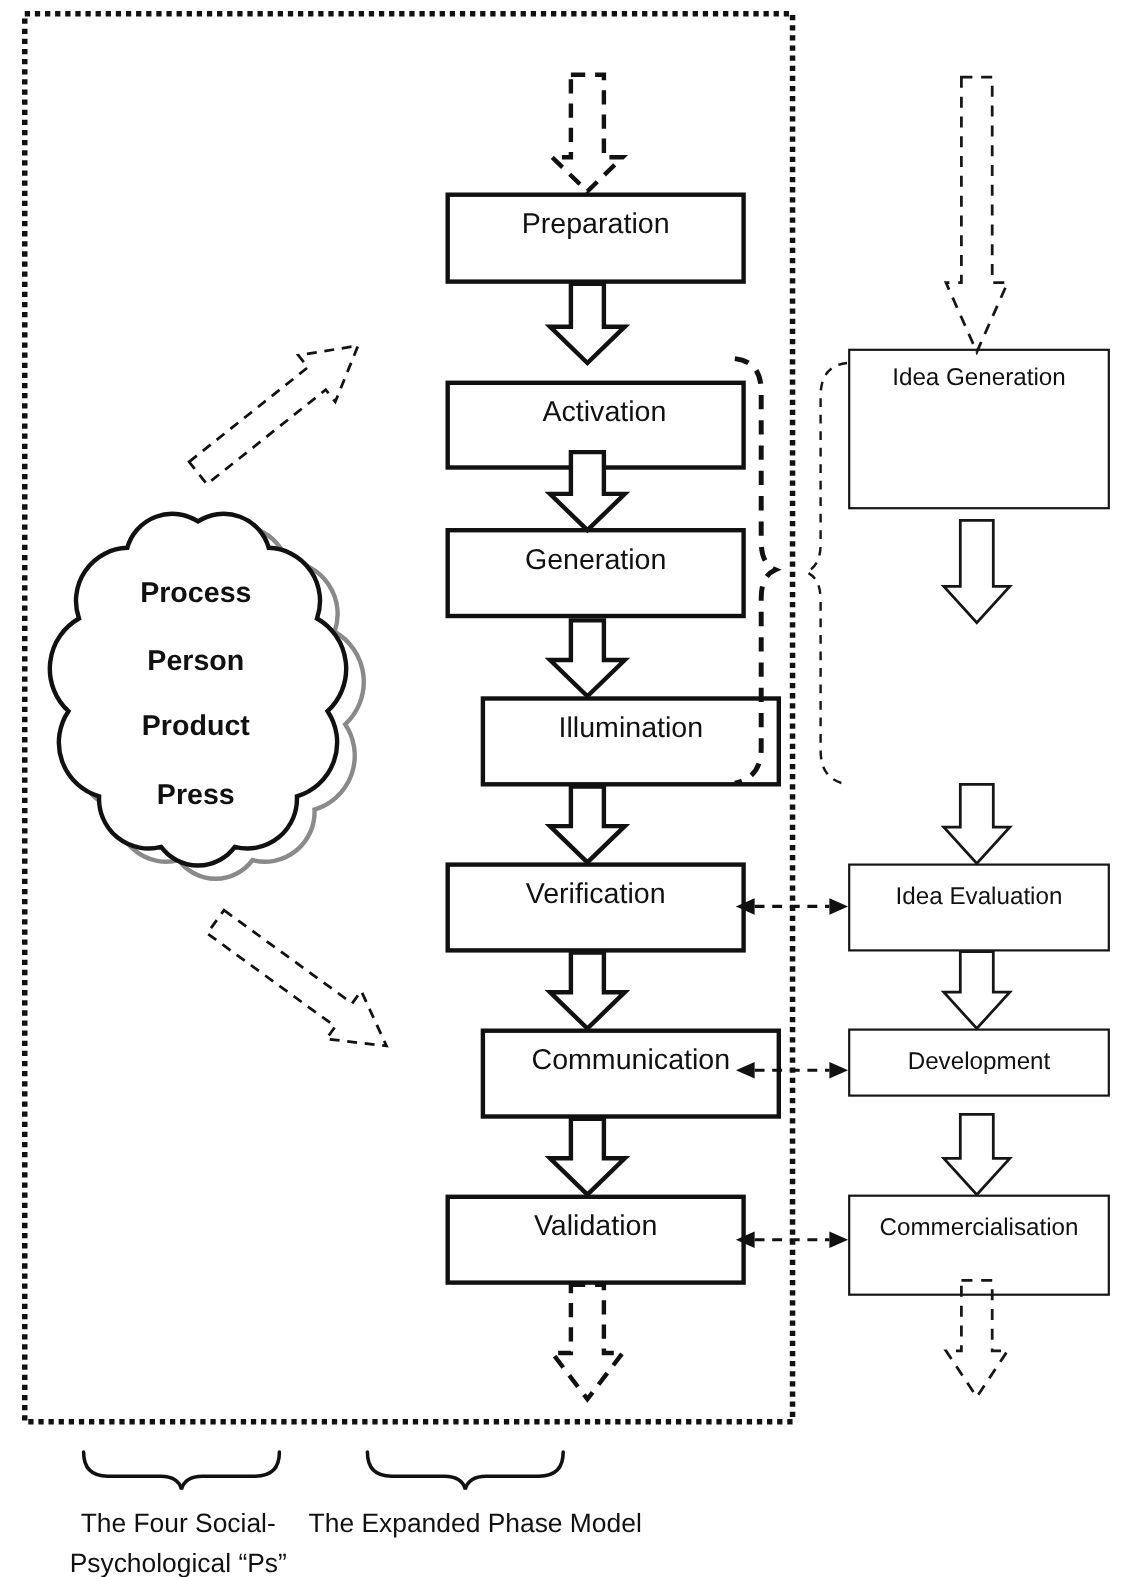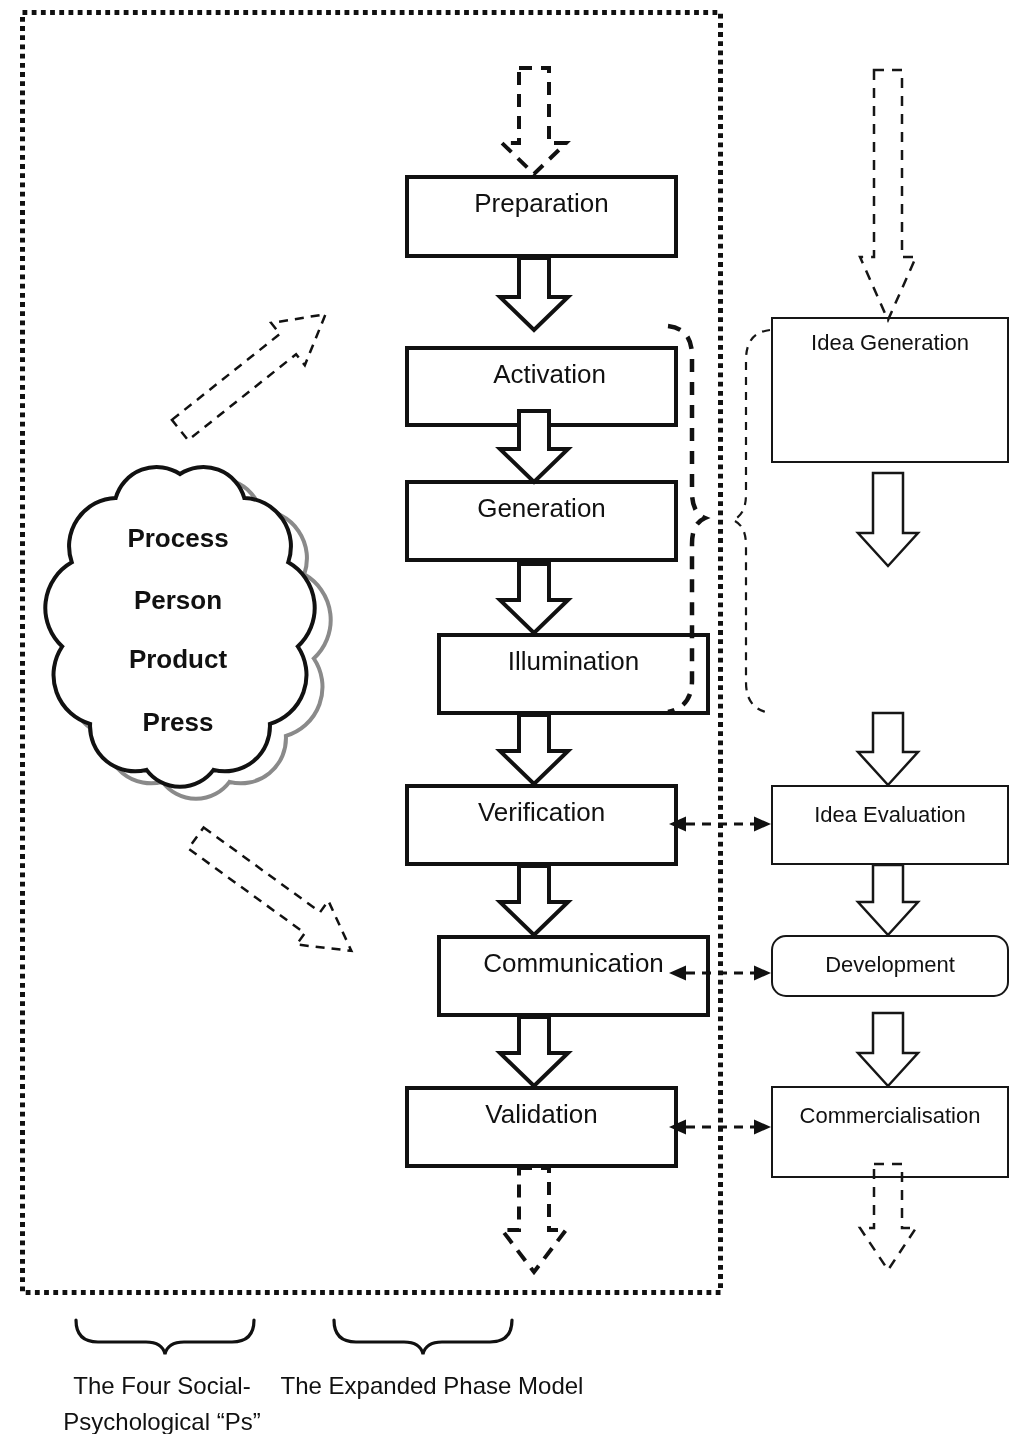--- a/index.html
+++ b/index.html
@@ -96,21 +96,21 @@
   <div class="box pbox" style="top:175px;height:83px;">Preparation</div>
   <div class="box pbox" style="top:346px;height:81px;padding-left:16px;">Activation</div>
   <div class="box pbox" style="top:480px;height:82px;">Generation</div>
   <div class="box pbox" style="top:633px;height:82px;margin-left:32px;">Illumination</div>
   <div class="box pbox" style="top:784px;height:82px;">Verification</div>
   <div class="box pbox" style="top:935px;height:82px;margin-left:32px;">Communication</div>
   <div class="box pbox" style="top:1086px;height:82px;">Validation</div>
 
   <div class="box sbox tall" style="top:317px;height:146px;">Idea Generation</div>
   <div class="box sbox" style="top:785px;height:80px;">Idea Evaluation</div>
-  <div class="box sbox" style="top:935px;height:62px;border-radius:15px;">Development</div>
+  <div class="box sbox" style="top:935px;height:62px;">Development</div>
   <div class="box sbox" style="top:1086px;height:92px;">Commercialisation</div>
 
   <div class="caption" style="left:30px;top:1368px;width:264px;">
     <div>The Four Social-</div>
     <div>Psychological “Ps”</div>
   </div>
   <div class="caption" style="left:252px;top:1368px;width:360px;">The Expanded Phase Model</div>
 
 </div>
 

